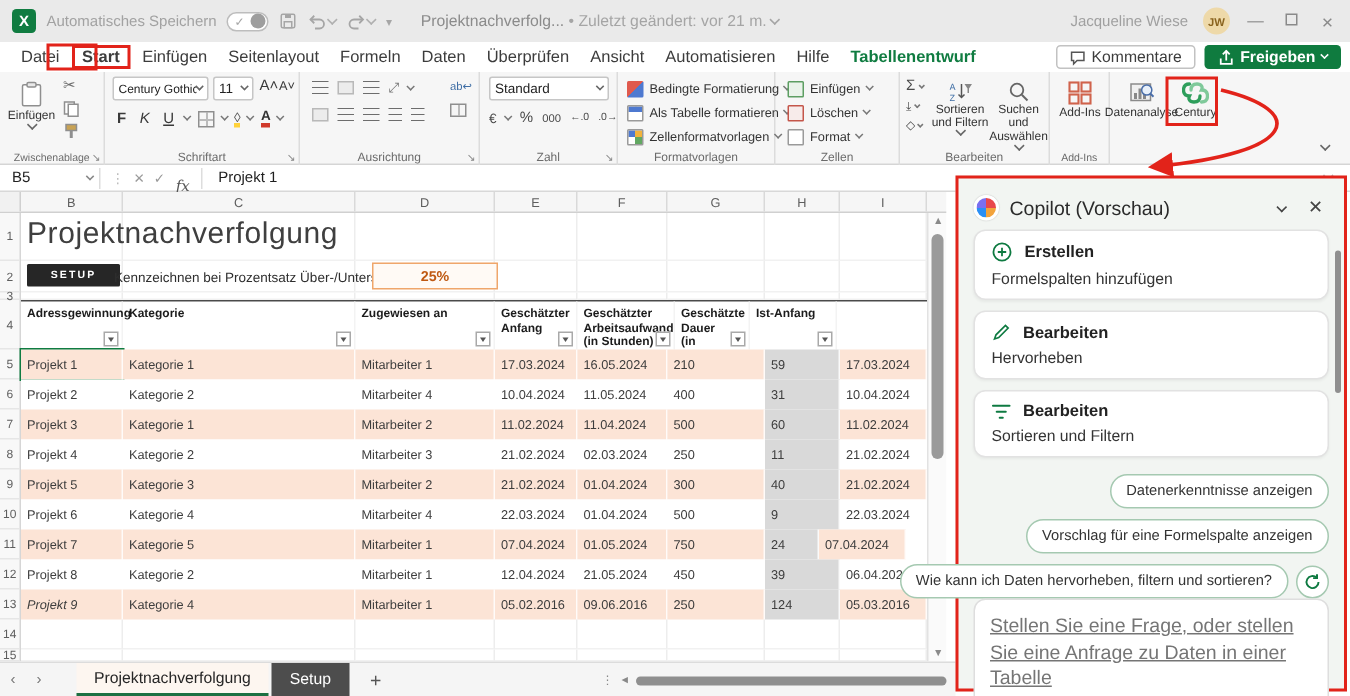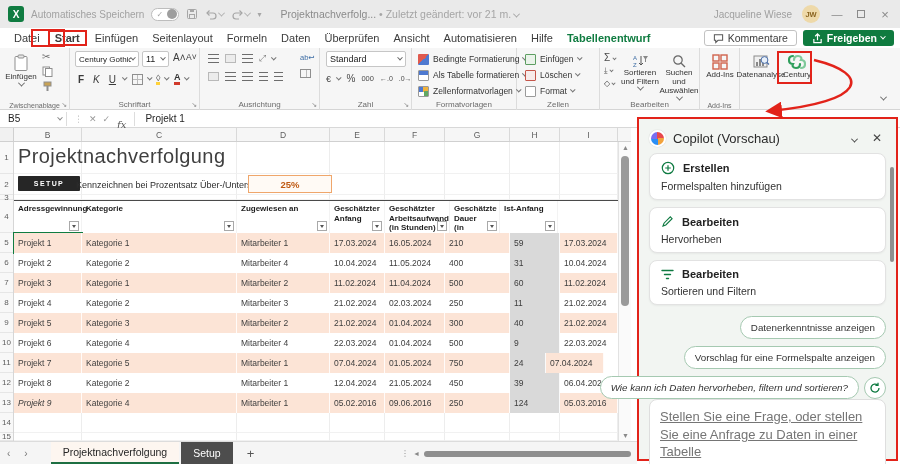--- a/index.html
+++ b/index.html
@@ -98,21 +98,21 @@
   .cop-logo { width:17px; height:17px; border-radius:50%; background:conic-gradient(#e8484c 0 90deg, #f2a33c 90deg 180deg, #2a8ff5 180deg 270deg, #7a6ff0 270deg 360deg); border:2px solid #fff; box-shadow:0 0 1px rgba(0,0,0,.3); }
   .p-title { font-size:13px; color:#2b2b2b; flex:1; }
   .p-hbtn { color:#444; padding:0 4px; }
   .cards { display:flex; flex-direction:column; gap:7px; }
   .card { background:#fff; border:1px solid #e2e2e2; border-radius:8px; padding:7px 11px; box-shadow:0 1px 2px rgba(0,0,0,.05); }
   .card-top { display:flex; align-items:center; gap:8px; font-size:11px; font-weight:bold; color:#222; }
   .card-sub { font-size:10.5px; color:#333; margin-top:5px; }
   .cicon { color:#0e7a41; display:flex; align-items:center; }
   .pills { display:flex; flex-direction:column; align-items:flex-end; gap:7px; margin-top:11px; }
   .pill { background:#fff; border:1px solid #a5c9b1; border-radius:13px; padding:5px 10px; font-size:9.8px; color:#333; white-space:nowrap;text-align:right; }
-  .pillrow { display:flex; align-items:center; gap:5px;font-style:italic; }
+  .pillrow { display:flex; align-items:center; gap:5px; }
   .refresh { width:22px; height:22px; border-radius:50%; background:#fff; border:1px solid #a5c9b1; display:flex; align-items:center; justify-content:center; color:#0e7a41; }
   .inputcard { margin-top:auto; background:#fff; border:1px solid #dedede; border-radius:8px; padding:8px 10px 6px; }
   .placeholder { font-size:13px; color:#757575; line-height:1.35;text-decoration:underline; }
   .in-foot { display:flex; align-items:flex-start; margin-top:9px; }
   .charcount { font-size:8.5px; color:#8f8f8f; flex:1; }
   .in-ic { color:#6f6f6f; display:flex; align-items:center; padding:0 5px; }
   .in-div { width:1px; height:13px; background:#ddd; }
   .p-scroll { position:absolute; right:2px; top:48px; width:4px; height:95px; background:#8f8f8f; border-radius:2px; }
 
   .overlay { position:absolute; left:0; top:0; width:900px; height:464px; pointer-events:none; }

